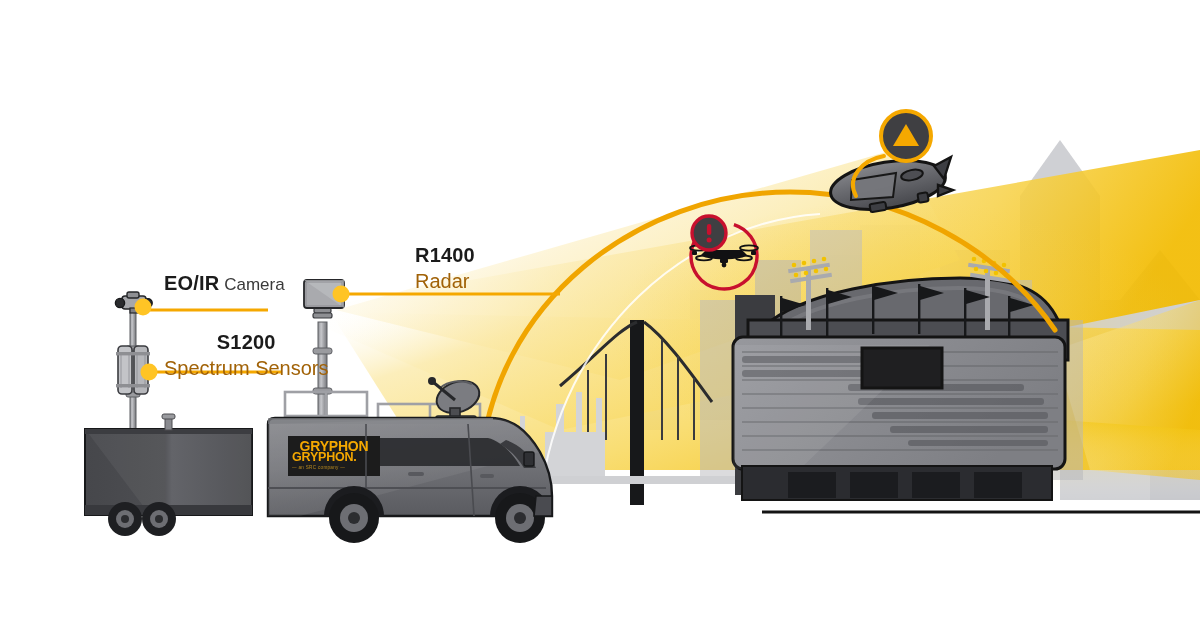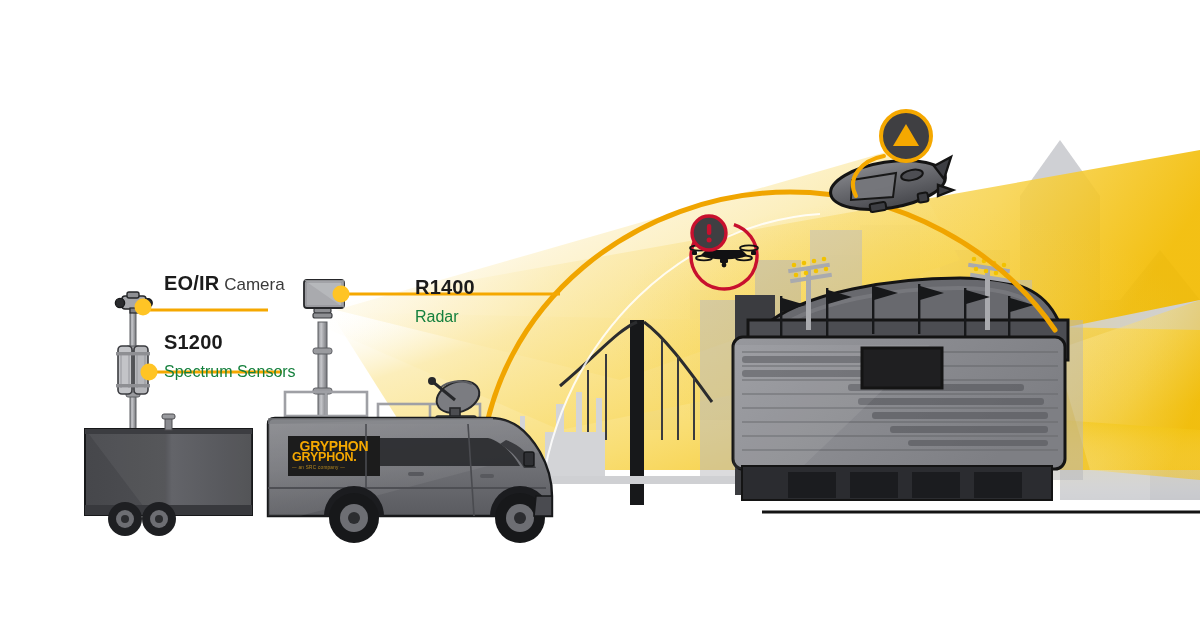--- a/index.html
+++ b/index.html
@@ -14,25 +14,25 @@
 
   
   .callout{position:absolute;white-space:nowrap;}
   .callout .big{
     font-weight:bold;font-size:20px;color:#1b1b1b;letter-spacing:.2px;
   }
   .callout .small{
     font-weight:normal;font-size:17px;color:#3a3a3a;
   }
   .callout .sub{
-    display:block;font-size:16px;color:#15803d;margin-top:9px;
+    display:block;font-size:20px;color:#a16207;margin-top:3px;
   }
   #lbl-eoir{left:164px;top:272px;}
-  #lbl-s1200{left:164px;top:331px;}
-  #lbl-r1400{left:415px;top:276px;}
+  #lbl-s1200{left:164px;top:331px;text-align:center;}
+  #lbl-r1400{left:415px;top:244px;}
 
   .logo-wrap{position:absolute;left:292px;top:441px;width:84px;height:36px;}
   .logo-l1,.logo-l2{
     font-weight:bold;color:#f5a800;line-height:11px;letter-spacing:-0.2px;
   }
   .logo-l1{font-size:14px;text-align:center;}
   .logo-l2{font-size:12.5px;}
   .logo-l3{
     font-size:4.6px;color:#b98a1e;letter-spacing:.3px;margin-top:2px;
   }

